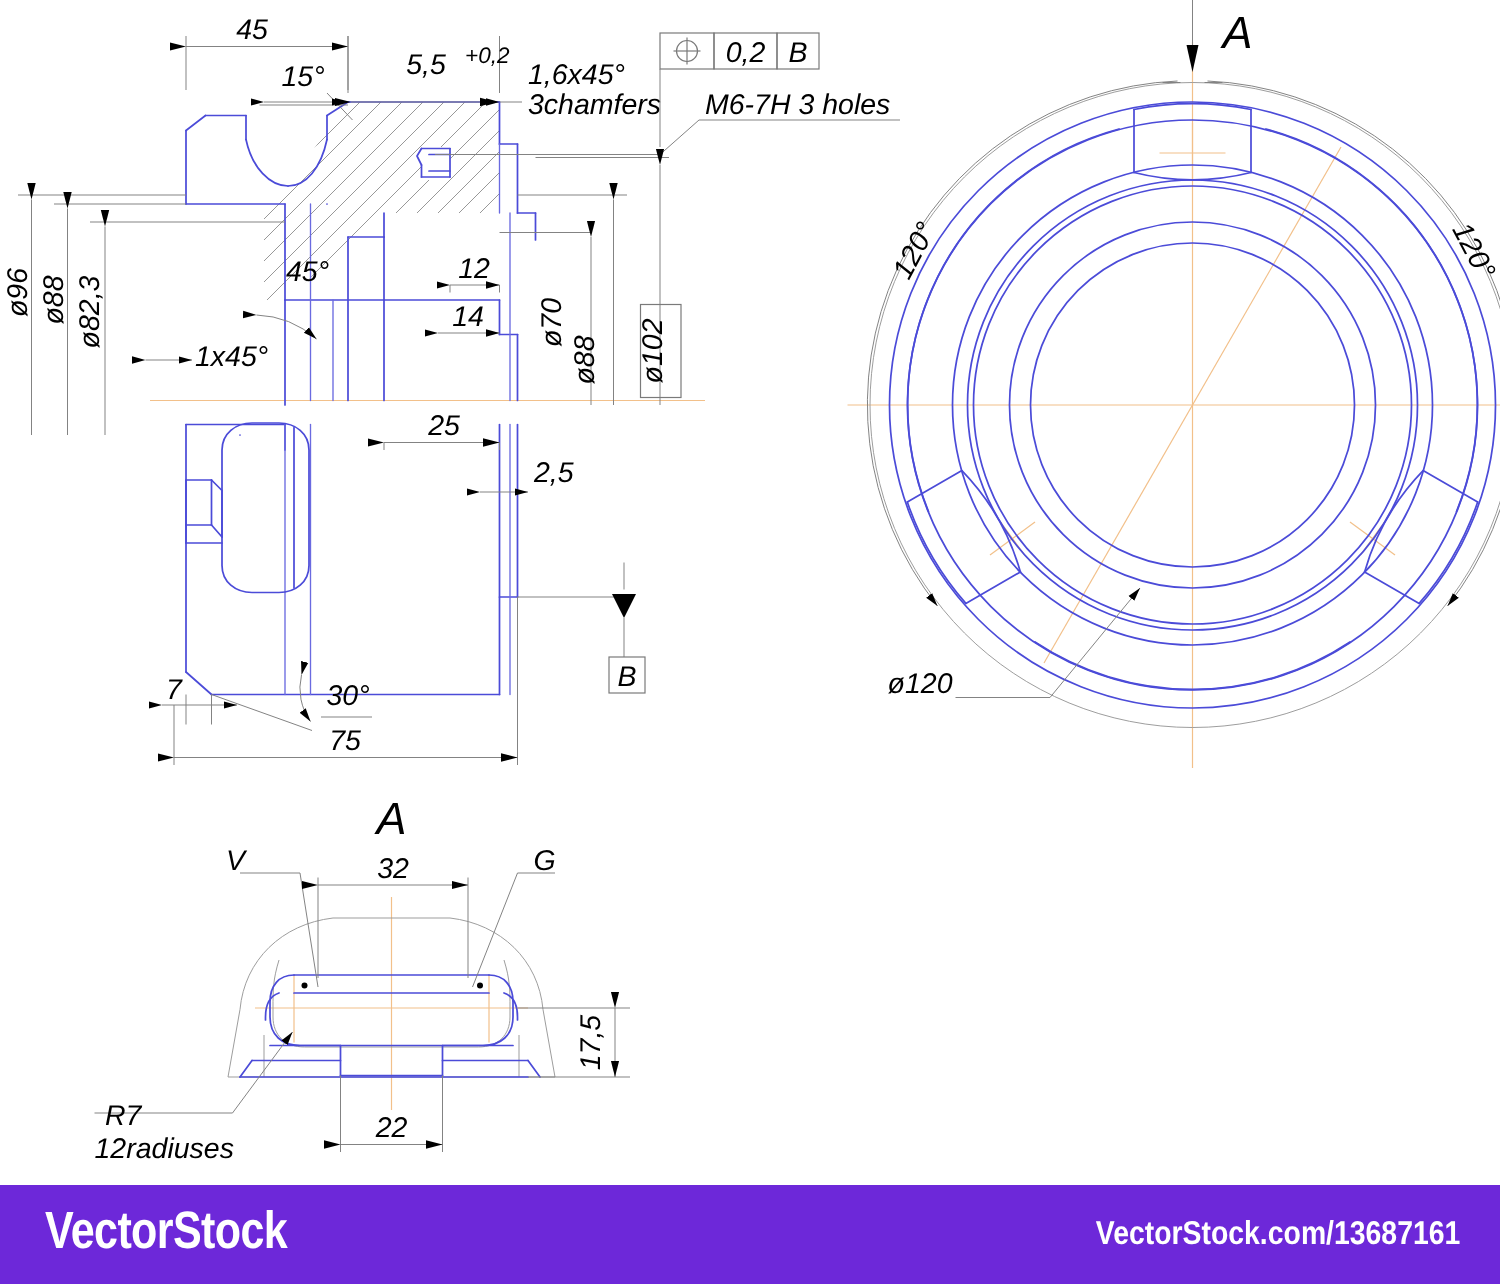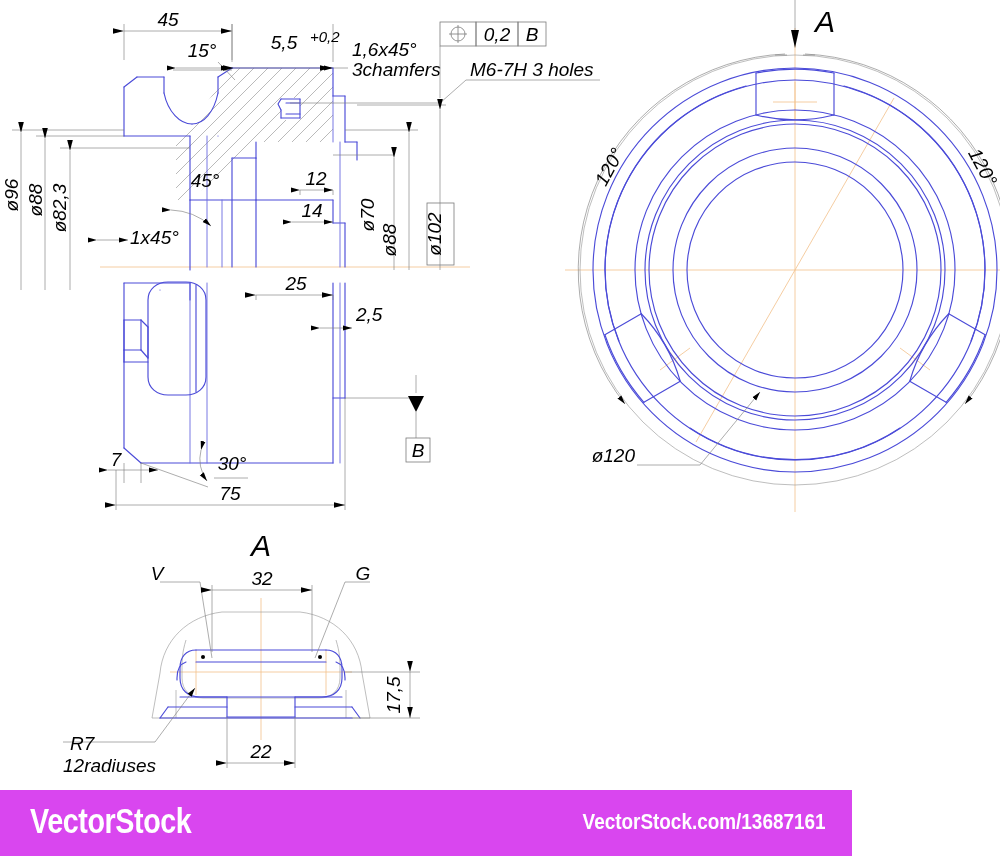--- a/index.html
+++ b/index.html
@@ -25,23 +25,23 @@
     left: 0;
     top: 0;
     width: 1000px;
     height: 790px;
     display: block;
   }
   .watermark-bar {
     position: absolute;
     left: 0;
     top: 790px;
-    width: 852px;
+    width: 1000px;
     height: 66px;
-    background: #d946ef;
+    background: #6d28d9;
     text-decoration: underline;
   }
   .wm-brand {
     position: absolute;
     left: 30px;
     top: 11px;
     color: #ffffff;
     font-family: "Liberation Sans", sans-serif;
     font-size: 35px;
     font-weight: 700;

